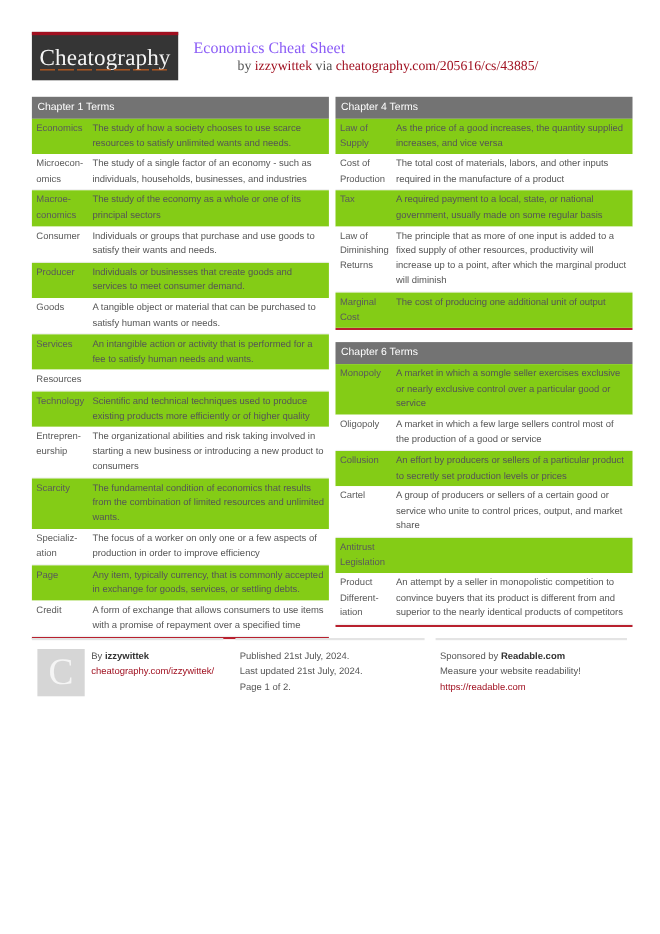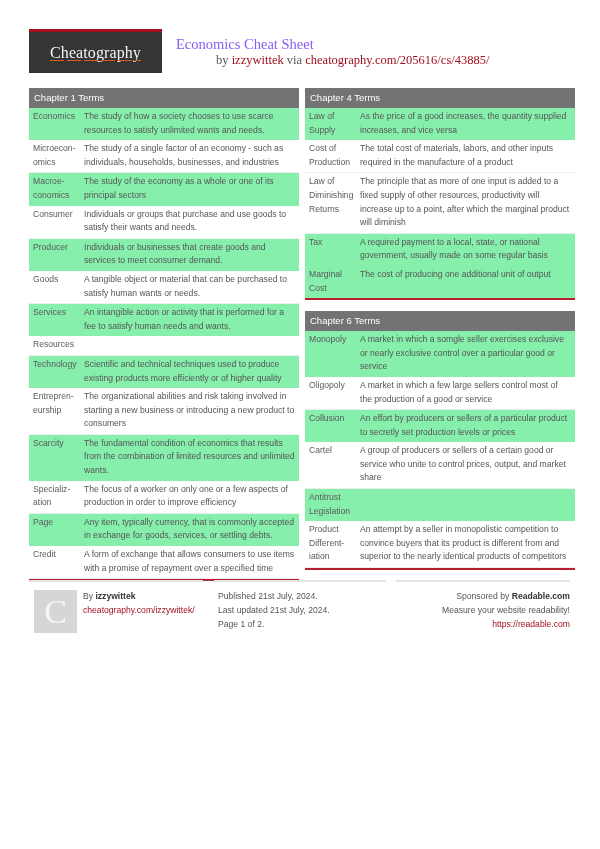--- a/index.html
+++ b/index.html
@@ -5,21 +5,21 @@
   * { box-sizing: border-box; margin: 0; padding: 0; }
   html, body { width: 600px; height: 849px; background: #ffffff; overflow: hidden; }
   body { font-family: "Liberation Sans", sans-serif; color: #555; position: relative; }
 
   .logo-box {
     position: absolute; left: 29px; top: 29px; width: 133px; height: 44px;
     background: #353535; border-top: 3px solid #a01020;
     display: flex; align-items: center; justify-content: center;
   }
   .logo-text {
-    font-family: "Liberation Serif", serif; font-size: 16px; color: #f4f4f4;
+    font-family: "Liberation Serif", serif; font-size: 21px; color: #f4f4f4;
     letter-spacing: 0.1px; position: relative;
   }
   .logo-underline {
     position: absolute; left: 0; right: 0; bottom: 1px; height: 1px;
     background: repeating-linear-gradient(90deg, #d0601a 0 14px, transparent 14px 17px);
   }
   .title-block { position: absolute; left: 176px; top: 36px; }
   .doc-title {
     font-family: "Liberation Serif", serif; font-size: 14.5px; color: #8b5cf6; line-height: 17px;
   }
@@ -31,32 +31,32 @@
   .column { position: absolute; width: 270px; }
   .col-left { left: 29px; top: 88px; }
   .col-right { left: 305px; top: 88px; }
 
   .section { width: 270px; border-bottom: 2px solid #b8202e; margin-bottom: 11px; }
   .section-header {
     background: #737373; color: #ffffff; font-size: 9.5px;
     height: 20px; line-height: 20px; padding-left: 5px;
   }
   .row { display: flex; font-size: 8.6px; line-height: 13.6px; color: #555; padding: 2px 0 3px 0; }
-  .row.odd { background: #86efac; }
+  .row.odd { background: #84cc16; }
   .row.even { background: #ffffff; border-bottom: 1px solid #eee; }
   .term { width: 55px; padding-left: 4px; flex-shrink: 0; color: #5a5a5a; }
   .def { flex: 1; padding-right: 4px; color: #555; }
 
   .footer {
     position: absolute; top: 580px; left: 29px; width: 541px; height: 60px;
   }
   .footer-col { position: absolute; top: 0; border-top: 2px solid #e4e4e4; padding-top: 7px; font-size: 8.6px; line-height: 14px; }
   .f1 { left: 0; width: 174px; }
   .f2 { left: 185px; width: 172px; }
-  .f3 { left: 367px; width: 174px; text-align: right; }
+  .f3 { left: 367px; width: 174px; }
   .avatar {
     position: absolute; left: 5px; top: 8px; width: 43px; height: 43px; background: #d6d6d6;
     display: flex; align-items: center; justify-content: center;
     font-family: "Liberation Serif", serif; font-size: 34px; color: #f5f5f5;
   }
   .f1 .txt { position: absolute; left: 54px; top: 7px; width: 130px; }
   .f2 .txt, .f3 .txt { padding-left: 4px; }
   .bold { color: #333; font-weight: bold; }
   .red { color: #a01020; }
 </style>
@@ -144,27 +144,27 @@
     <div class="section-header">Chapter 4 Terms</div>
     <div class="rows">
         <div class="row odd">
           <div class="term">Law of Supply</div>
           <div class="def">As the price of a good increases, the quantity supplied increases, and vice versa</div>
         </div>
         <div class="row even">
           <div class="term">Cost of Production</div>
           <div class="def">The total cost of materials, labors, and other inputs required in the manufacture of a product</div>
         </div>
+        <div class="row odd">
+          <div class="term">Tax</div>
+          <div class="def">A required payment to a local, state, or national government, usually made on some regular basis</div>
+        </div>
         <div class="row even">
           <div class="term">Law of Dimini­shing Returns</div>
           <div class="def">The principle that as more of one input is added to a fixed supply of other resources, productivity will increase up to a point, after which the marginal product will diminish</div>
-        </div>
-        <div class="row odd">
-          <div class="term">Tax</div>
-          <div class="def">A required payment to a local, state, or national government, usually made on some regular basis</div>
         </div>
         <div class="row odd">
           <div class="term">Marginal Cost</div>
           <div class="def">The cost of producing one additional unit of output</div>
         </div>
       </div>
   </div>
   <div class="section">
     <div class="section-header">Chapter 6 Terms</div>
     <div class="rows">

